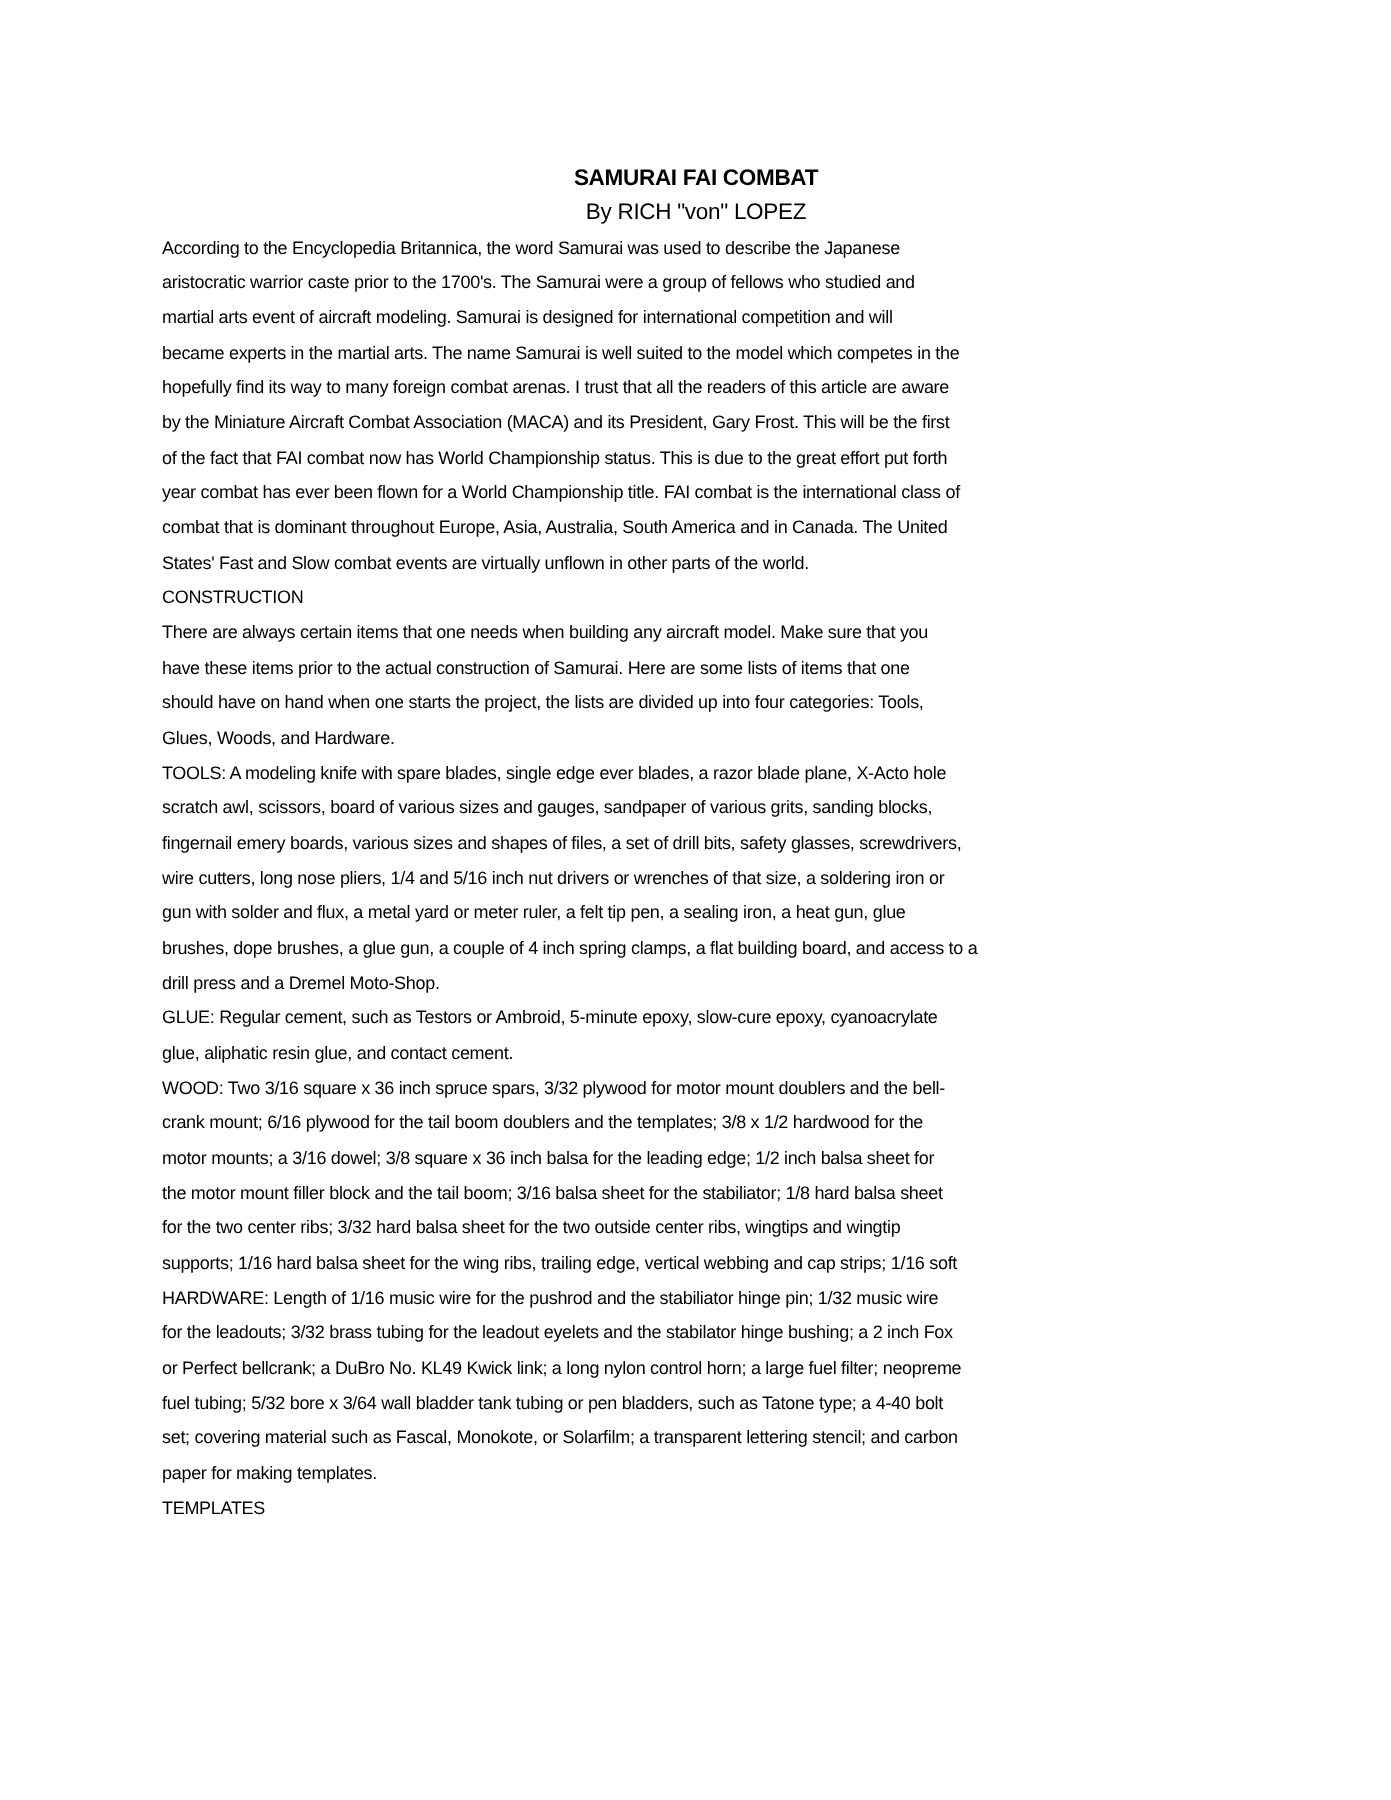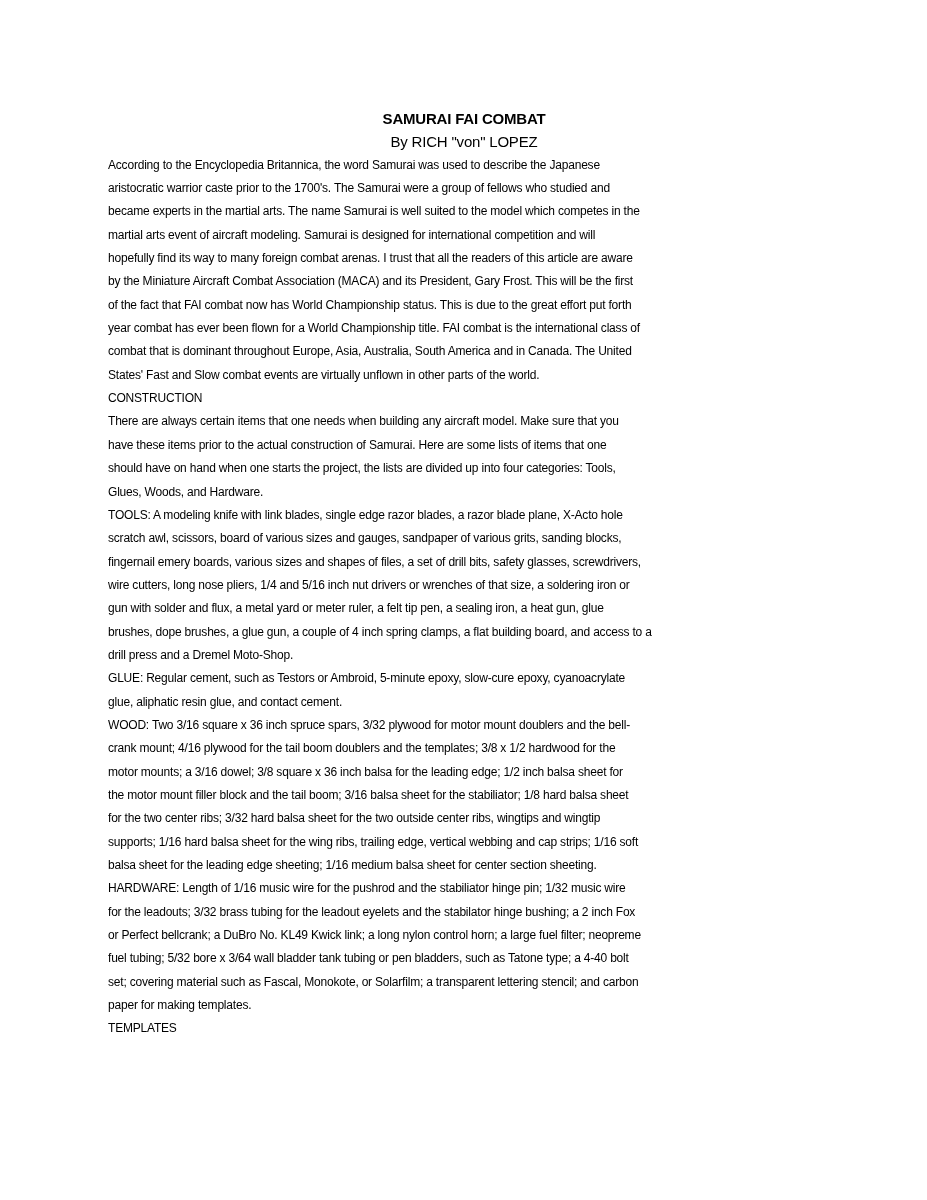--- a/index.html
+++ b/index.html
@@ -40,49 +40,48 @@
 </head>
 <body>
 
 <div class="page">
   <div class="content">
     <div class="line center bold">SAMURAI FAI COMBAT</div>
     <div class="line center">By RICH "von" LOPEZ</div>
     <div id="body-lines">
         <div class="line body">According to the Encyclopedia Britannica, the word Samurai was used to describe the Japanese</div>
         <div class="line body">aristocratic warrior caste prior to the 1700's. The Samurai were a group of fellows who studied and</div>
+        <div class="line body">martial arts event of aircraft modeling. Samurai is designed for international competition and will</div>
         <div class="line body">became experts in the martial arts. The name Samurai is well suited to the model which competes in the</div>
-        <div class="line body">martial arts event of aircraft modeling. Samurai is designed for international competition and will</div>
         <div class="line body">hopefully find its way to many foreign combat arenas. I trust that all the readers of this article are aware</div>
         <div class="line body">by the Miniature Aircraft Combat Association (MACA) and its President, Gary Frost. This will be the first</div>
         <div class="line body">of the fact that FAI combat now has World Championship status. This is due to the great effort put forth</div>
         <div class="line body">year combat has ever been flown for a World Championship title. FAI combat is the international class of</div>
         <div class="line body">combat that is dominant throughout Europe, Asia, Australia, South America and in Canada. The United</div>
         <div class="line body">States' Fast and Slow combat events are virtually unflown in other parts of the world.</div>
         <div class="line body">CONSTRUCTION</div>
         <div class="line body">There are always certain items that one needs when building any aircraft model. Make sure that you</div>
         <div class="line body">have these items prior to the actual construction of Samurai. Here are some lists of items that one</div>
         <div class="line body">should have on hand when one starts the project, the lists are divided up into four categories: Tools,</div>
         <div class="line body">Glues, Woods, and Hardware.</div>
-        <div class="line body">TOOLS: A modeling knife with link blades, single edge razor blades, a razor blade plane, X-Acto hole</div>
+        <div class="line body">TOOLS: A modeling knife with spare blades, single edge ever blades, a razor blade plane, X-Acto hole</div>
         <div class="line body">scratch awl, scissors, board of various sizes and gauges, sandpaper of various grits, sanding blocks,</div>
         <div class="line body">fingernail emery boards, various sizes and shapes of files, a set of drill bits, safety glasses, screwdrivers,</div>
         <div class="line body">wire cutters, long nose pliers, 1/4 and 5/16 inch nut drivers or wrenches of that size, a soldering iron or</div>
         <div class="line body">gun with solder and flux, a metal yard or meter ruler, a felt tip pen, a sealing iron, a heat gun, glue</div>
         <div class="line body">brushes, dope brushes, a glue gun, a couple of 4 inch spring clamps, a flat building board, and access to a</div>
         <div class="line body">drill press and a Dremel Moto-Shop.</div>
         <div class="line body">GLUE: Regular cement, such as Testors or Ambroid, 5-minute epoxy, slow-cure epoxy, cyanoacrylate</div>
         <div class="line body">glue, aliphatic resin glue, and contact cement.</div>
         <div class="line body">WOOD: Two 3/16 square x 36 inch spruce spars, 3/32 plywood for motor mount doublers and the bell-</div>
-        <div class="line body">crank mount; 4/16 plywood for the tail boom doublers and the templates; 3/8 x 1/2 hardwood for the</div>
+        <div class="line body">crank mount; 6/16 plywood for the tail boom doublers and the templates; 3/8 x 1/2 hardwood for the</div>
         <div class="line body">motor mounts; a 3/16 dowel; 3/8 square x 36 inch balsa for the leading edge; 1/2 inch balsa sheet for</div>
         <div class="line body">the motor mount filler block and the tail boom; 3/16 balsa sheet for the stabiliator; 1/8 hard balsa sheet</div>
         <div class="line body">for the two center ribs; 3/32 hard balsa sheet for the two outside center ribs, wingtips and wingtip</div>
         <div class="line body">supports; 1/16 hard balsa sheet for the wing ribs, trailing edge, vertical webbing and cap strips; 1/16 soft</div>
-        <div class="line body">balsa sheet for the leading edge sheeting; 1/16 medium balsa sheet for center section sheeting.</div>
         <div class="line body">HARDWARE: Length of 1/16 music wire for the pushrod and the stabiliator hinge pin; 1/32 music wire</div>
         <div class="line body">for the leadouts; 3/32 brass tubing for the leadout eyelets and the stabilator hinge bushing; a 2 inch Fox</div>
         <div class="line body">or Perfect bellcrank; a DuBro No. KL49 Kwick link; a long nylon control horn; a large fuel filter; neopreme</div>
         <div class="line body">fuel tubing; 5/32 bore x 3/64 wall bladder tank tubing or pen bladders, such as Tatone type; a 4-40 bolt</div>
         <div class="line body">set; covering material such as Fascal, Monokote, or Solarfilm; a transparent lettering stencil; and carbon</div>
         <div class="line body">paper for making templates.</div>
         <div class="line body">TEMPLATES</div>
       </div>
   </div>
 </div>

